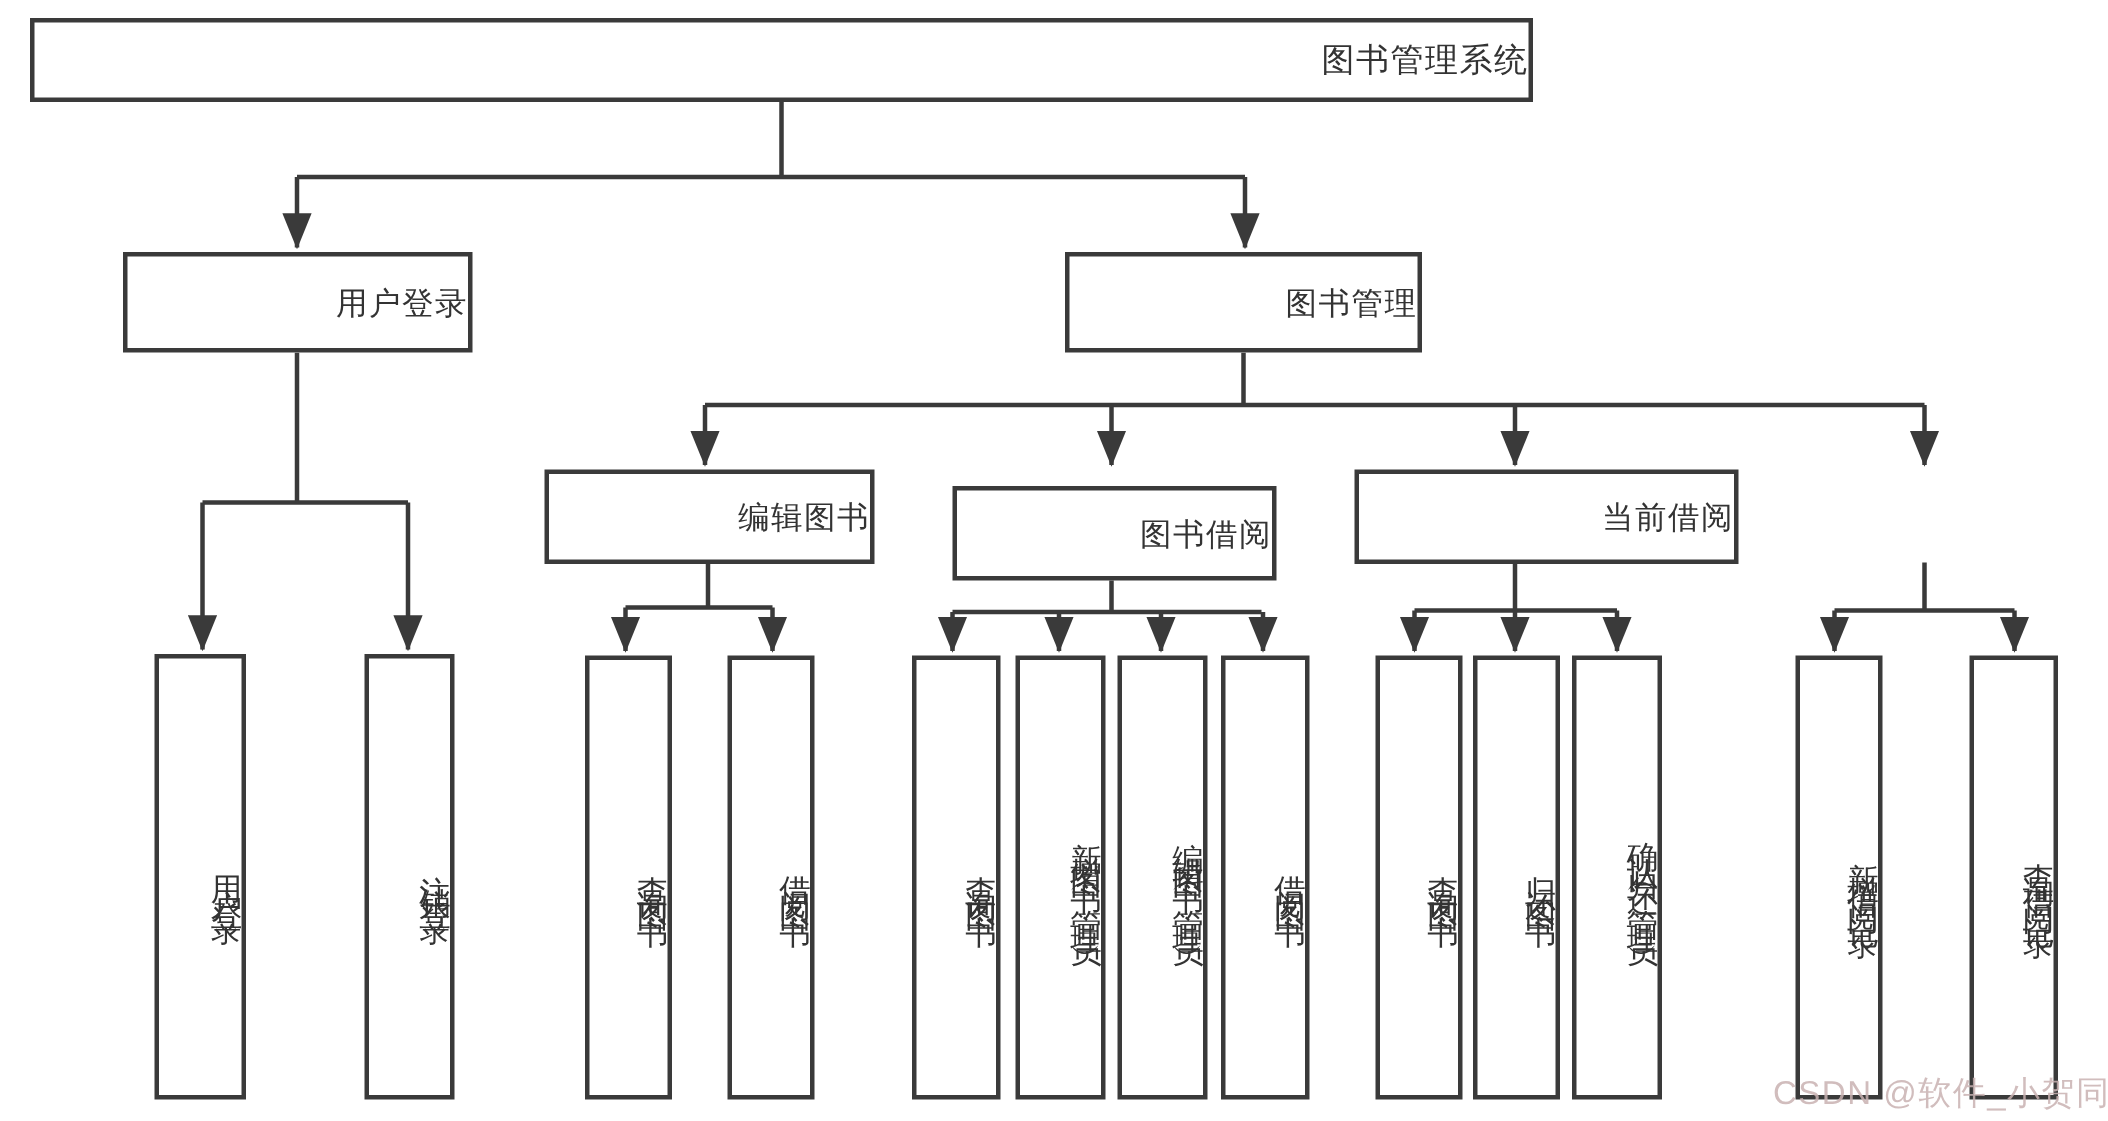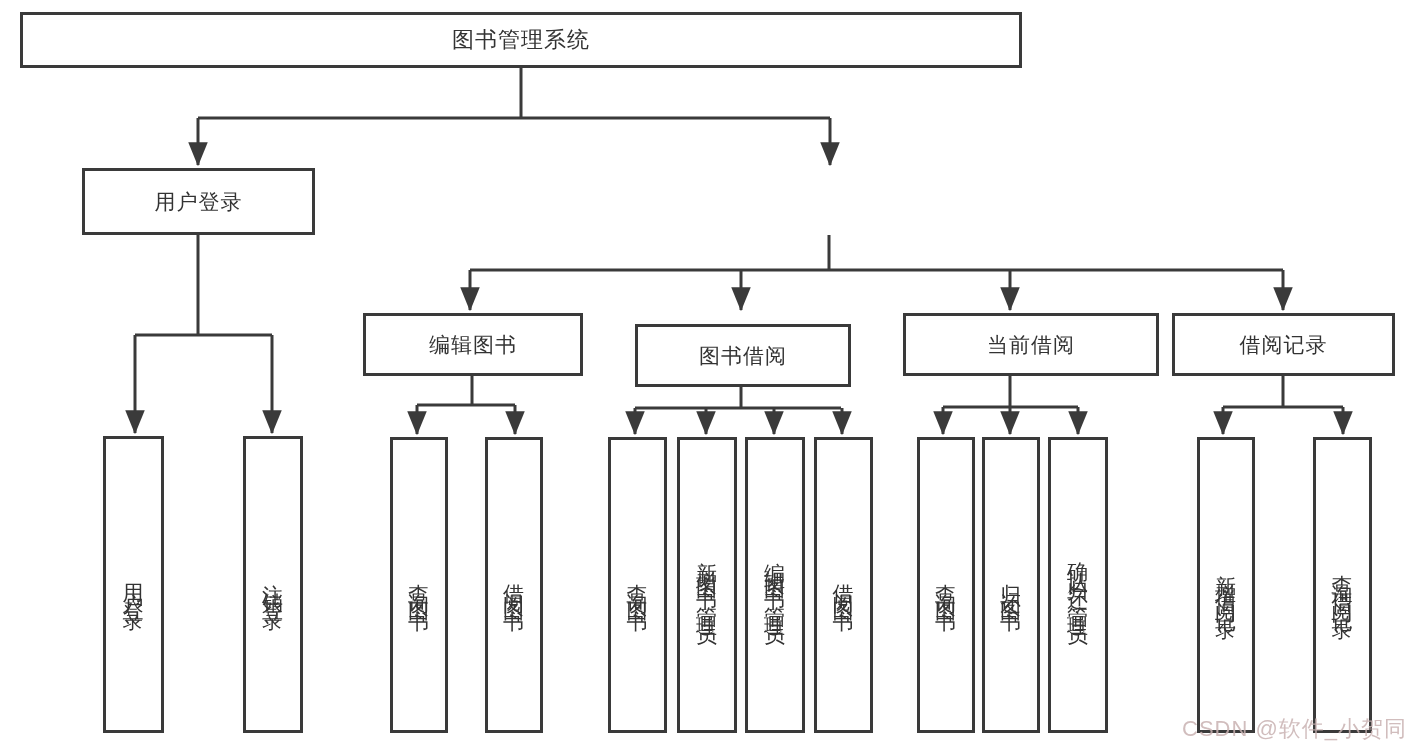--- a/index.html
+++ b/index.html
@@ -19,21 +19,21 @@
     color:var(--text);
   }
   #connectors{position:absolute;left:0;top:0;width:1405px;height:747px;}
   #connectors path.wire{fill:none;stroke:var(--line);stroke-width:3;}
   #connectors .arrowhead{fill:var(--line);stroke:none;}
   .node{
     position:absolute;
     box-sizing:border-box;
     border:3px solid var(--line);
     background:var(--node-background);
-    display:flex;align-items:center;justify-content:center;
+    display:flex;align-items:center;justify-content:flex-end;
     font-size:21px;
     color:var(--text);
     letter-spacing:1px;
     z-index:2;
   }
   .node.root{font-size:22px;}
   .leaf .vtext{
     writing-mode:vertical-rl;
     text-orientation:mixed;
     line-height:1;
@@ -98,32 +98,32 @@
     <path class="wire" marker-end="url(#arrow)" d="M1343,407 L1343,434"></path>
   </svg>
 
   <div class="node root" style="left:20px;top:12px;width:1002px;height:56px;">
     <span>图书管理系统</span>
   </div>
 
   <div class="node" style="left:82px;top:168px;width:233px;height:67px;">
     <span>用户登录</span>
   </div>
+  <div class="node" style="left:710px;top:168px;width:238px;height:67px;">
+    <span>图书管理</span>
+  </div>
 
   <div class="node" style="left:363px;top:313px;width:220px;height:63px;">
     <span>编辑图书</span>
   </div>
   <div class="node" style="left:635px;top:324px;width:216px;height:63px;">
     <span>图书借阅</span>
   </div>
   <div class="node" style="left:903px;top:313px;width:256px;height:63px;">
     <span>当前借阅</span>
-  </div>
-  <div class="node" style="left:1172px;top:313px;width:223px;height:63px;">
-    <span>借阅记录</span>
   </div>
 
   <div class="node leaf" style="left:103px;top:436px;width:61px;height:297px;">
     <span class="vtext">用户登录</span>
   </div>
   <div class="node leaf" style="left:243px;top:436px;width:60px;height:297px;">
     <span class="vtext">注销登录</span>
   </div>
 
   <div class="node leaf" style="left:390px;top:437px;width:58px;height:296px;">

